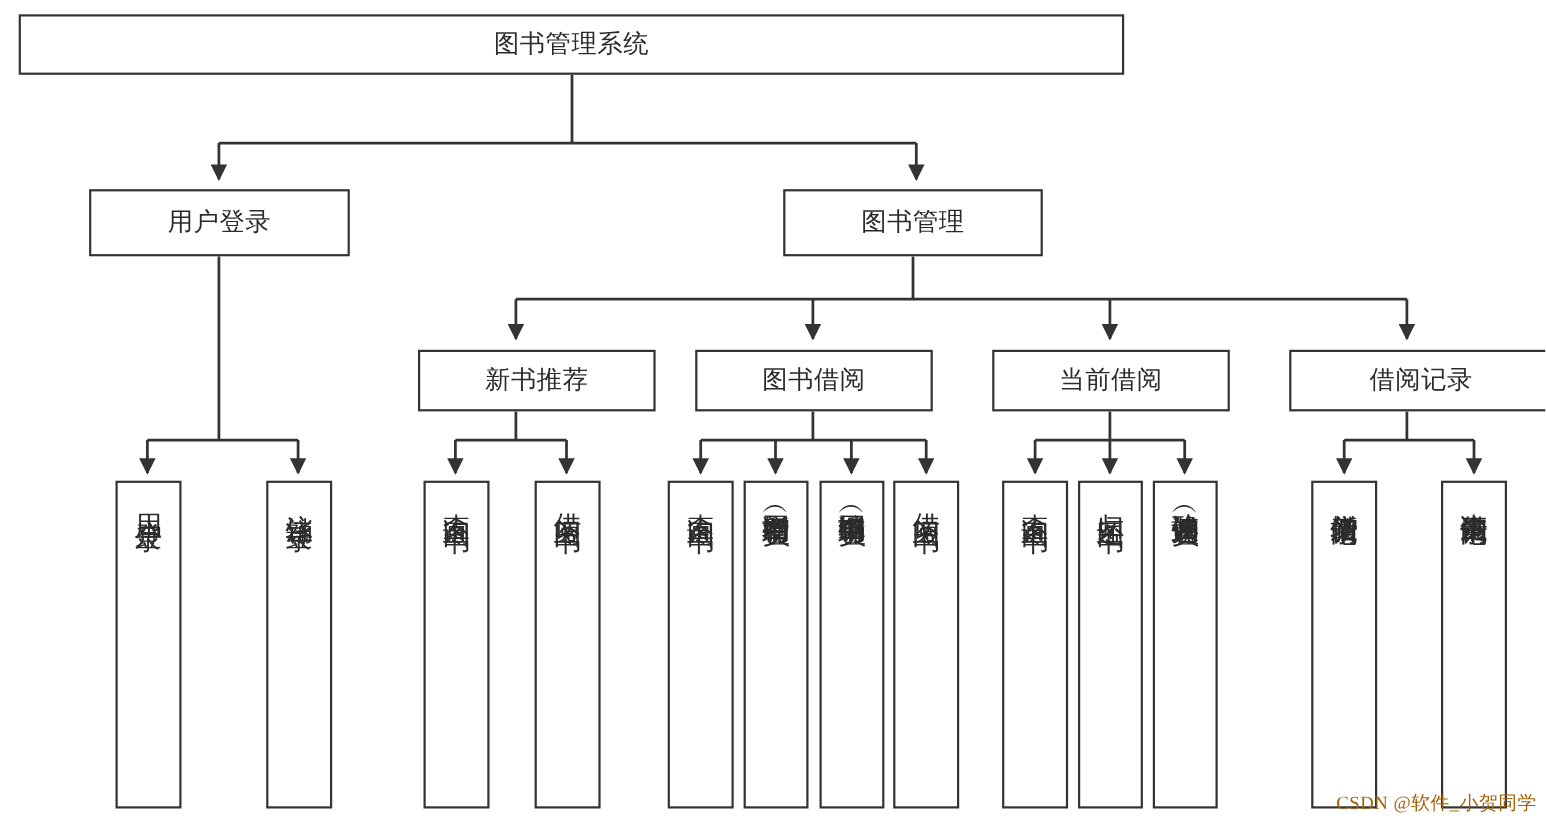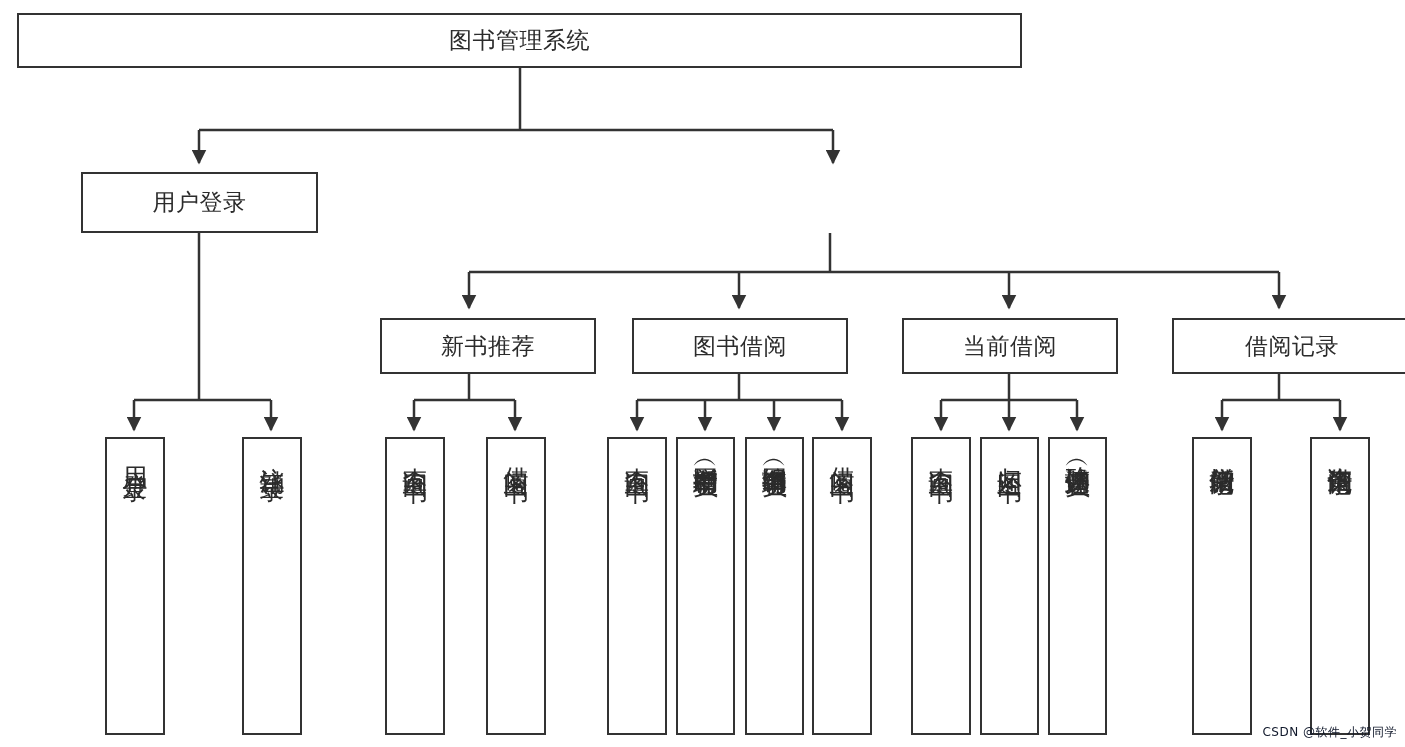--- a/index.html
+++ b/index.html
@@ -60,24 +60,25 @@
     left: 0;
     top: 0;
     width: 1405px;
     height: 747px;
     pointer-events: none;
   }
   .watermark {
     position: absolute;
     right: 8px;
     bottom: 6px;
-    font-size: 12px;
-    color: #0f172a;
+    font-size: 17px;
+    color: #a16207;
     white-space: nowrap;
     letter-spacing: 0.5px;
+    font-family: Liberation Serif, serif;
   }
 </style>
 </head>
 <body>
 
 <div id="canvas">
 
   <svg id="wires" viewBox="0 0 1405 747">
     <defs>
       <marker id="arrow" viewBox="0 0 10 10" refX="9" refY="5" markerWidth="6" markerHeight="6" orient="auto-start-reverse">
@@ -128,20 +129,23 @@
     </g>
   </svg>
 
   <div class="node horizontal" style="left:17px; top:13px; width:1005px; height:55px;">
     <span class="label">图书管理系统</span>
   </div>
 
   <div class="node horizontal" style="left:81px; top:172px; width:237px; height:61px;">
     <span class="label">用户登录</span>
   </div>
+  <div class="node horizontal" style="left:712px; top:172px; width:236px; height:61px;">
+    <span class="label">图书管理</span>
+  </div>
 
   <div class="node horizontal" style="left:380px; top:318px; width:216px; height:56px;">
     <span class="label">新书推荐</span>
   </div>
   <div class="node horizontal" style="left:632px; top:318px; width:216px; height:56px;">
     <span class="label">图书借阅</span>
   </div>
   <div class="node horizontal" style="left:902px; top:318px; width:216px; height:56px;">
     <span class="label">当前借阅</span>
   </div>

